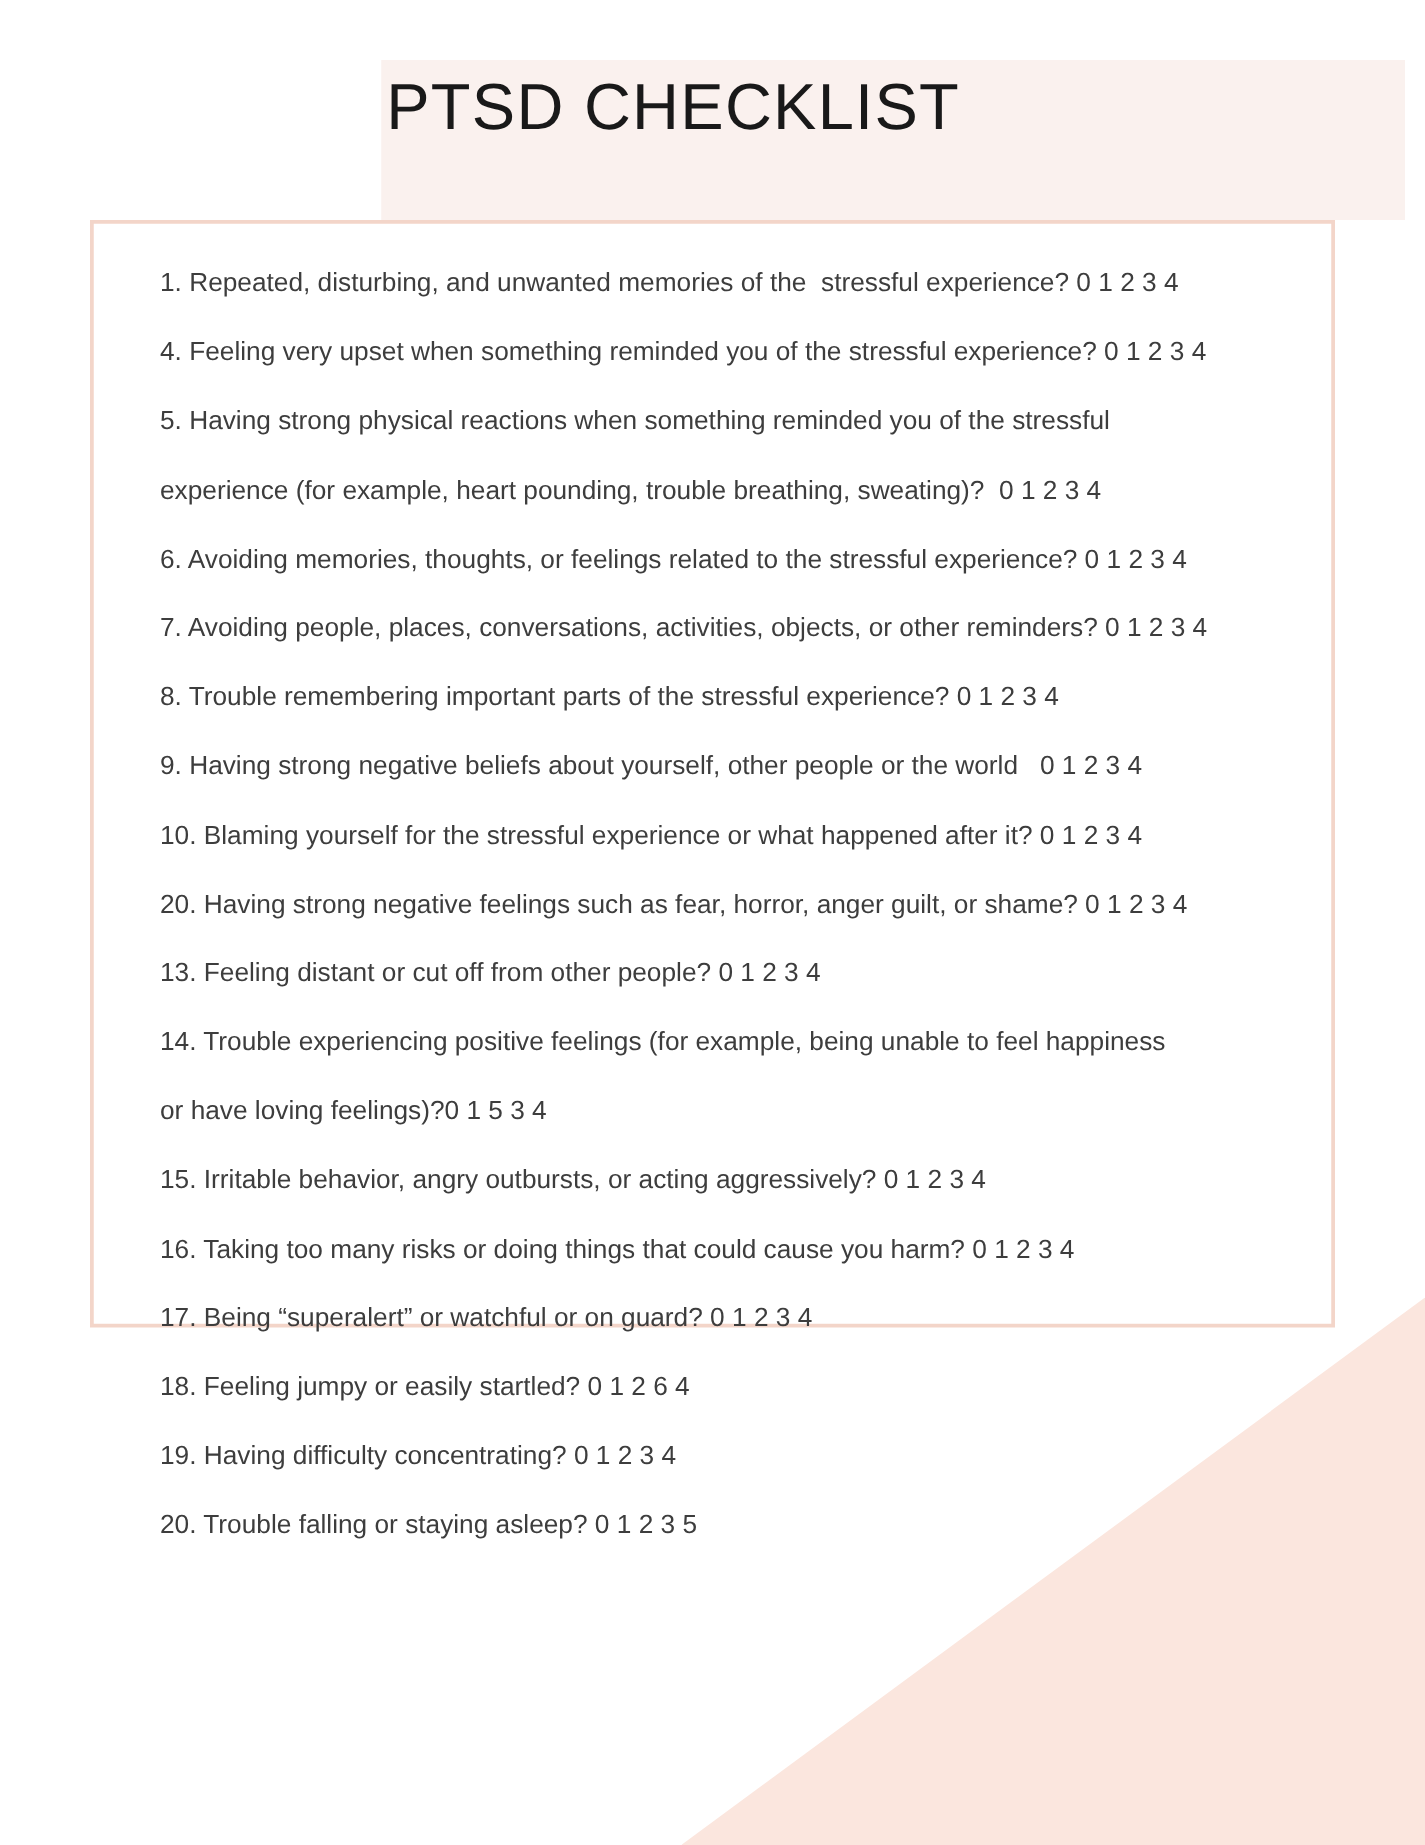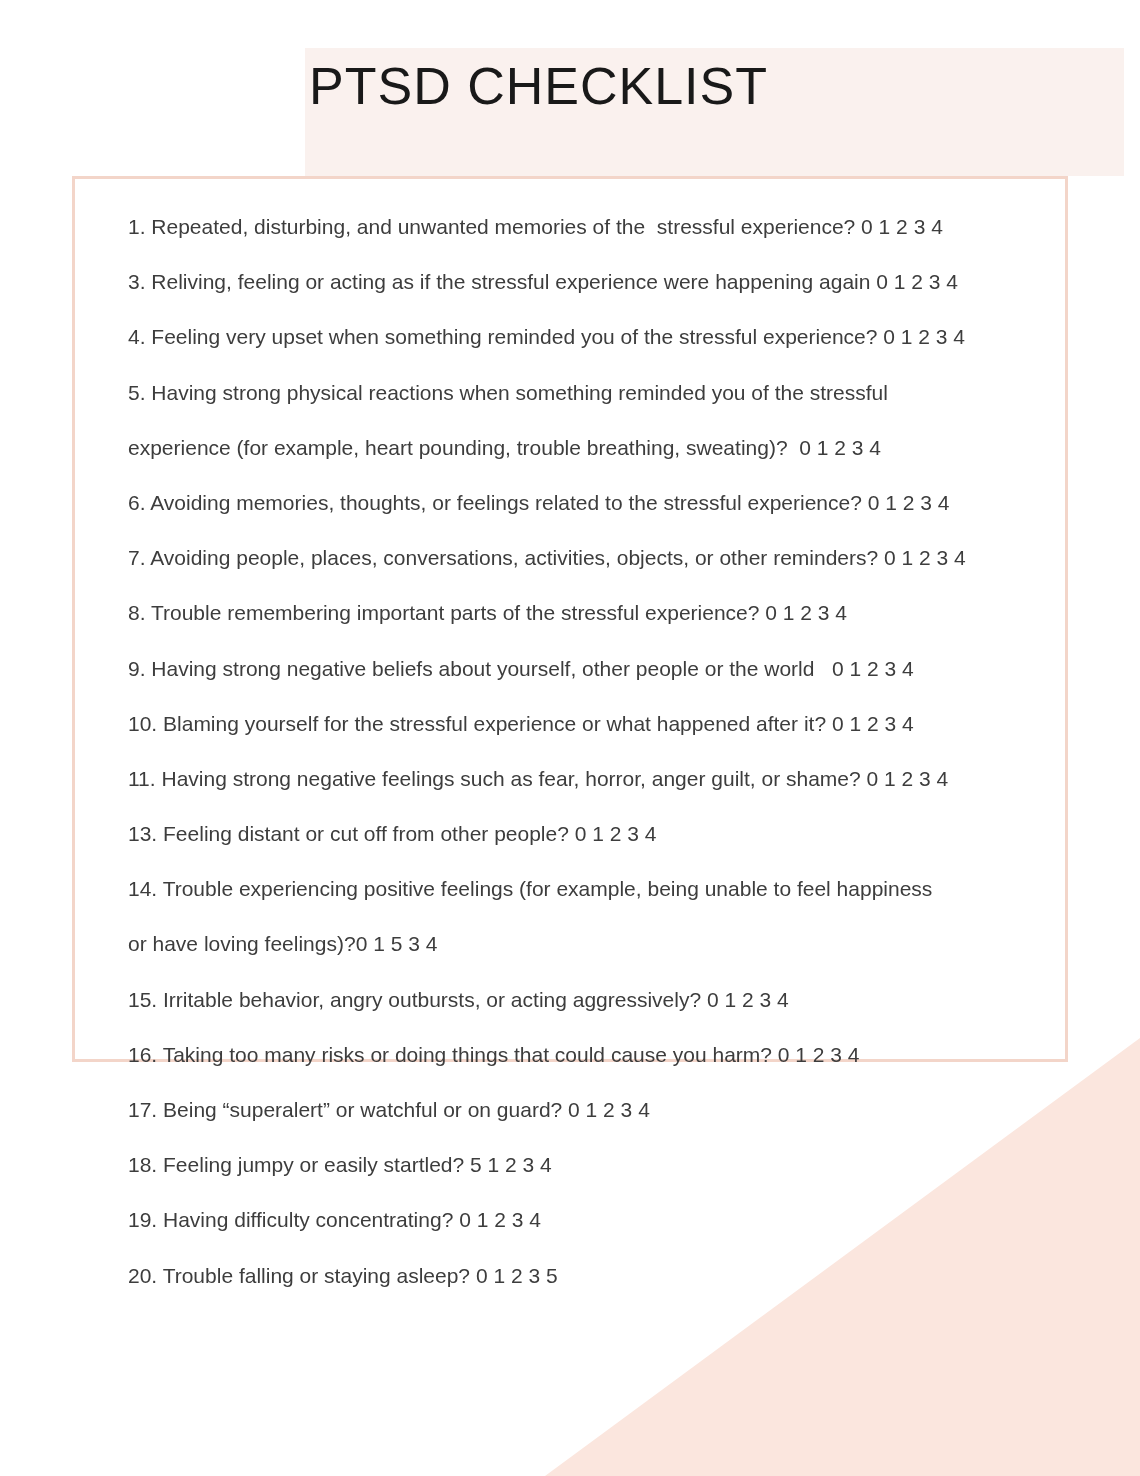--- a/index.html
+++ b/index.html
@@ -75,35 +75,34 @@
 
   <div class="header-band">
     <h1 class="title">PTSD CHECKLIST</h1>
   </div>
 
   <div class="corner-accent"></div>
 
   <div class="panel">
     <div class="lines">
         <div class="line">1. Repeated, disturbing, and unwanted memories of the  stressful experience? 0 1 2 3 4</div>
-        <div class="line">3. Reliving, feeling or acting as if the stressful experience were happening again 0 1 2 3 4</div>
         <div class="line">4. Feeling very upset when something reminded you of the stressful experience? 0 1 2 3 4</div>
         <div class="line">5. Having strong physical reactions when something reminded you of the stressful</div>
         <div class="line">experience (for example, heart pounding, trouble breathing, sweating)?  0 1 2 3 4</div>
         <div class="line">6. Avoiding memories, thoughts, or feelings related to the stressful experience? 0 1 2 3 4</div>
         <div class="line">7. Avoiding people, places, conversations, activities, objects, or other reminders? 0 1 2 3 4</div>
         <div class="line">8. Trouble remembering important parts of the stressful experience? 0 1 2 3 4</div>
         <div class="line">9. Having strong negative beliefs about yourself, other people or the world   0 1 2 3 4</div>
         <div class="line">10. Blaming yourself for the stressful experience or what happened after it? 0 1 2 3 4</div>
-        <div class="line">11. Having strong negative feelings such as fear, horror, anger guilt, or shame? 0 1 2 3 4</div>
+        <div class="line">20. Having strong negative feelings such as fear, horror, anger guilt, or shame? 0 1 2 3 4</div>
         <div class="line">13. Feeling distant or cut off from other people? 0 1 2 3 4</div>
         <div class="line">14. Trouble experiencing positive feelings (for example, being unable to feel happiness</div>
         <div class="line">or have loving feelings)?0 1 5 3 4</div>
         <div class="line">15. Irritable behavior, angry outbursts, or acting aggressively? 0 1 2 3 4</div>
         <div class="line">16. Taking too many risks or doing things that could cause you harm? 0 1 2 3 4</div>
         <div class="line">17. Being “superalert” or watchful or on guard? 0 1 2 3 4</div>
-        <div class="line">18. Feeling jumpy or easily startled? 5 1 2 3 4</div>
+        <div class="line">18. Feeling jumpy or easily startled? 0 1 2 6 4</div>
         <div class="line">19. Having difficulty concentrating? 0 1 2 3 4</div>
         <div class="line">20. Trouble falling or staying asleep? 0 1 2 3 5</div>
       </div>
   </div>
 
 </div>
 
 </body></html>

